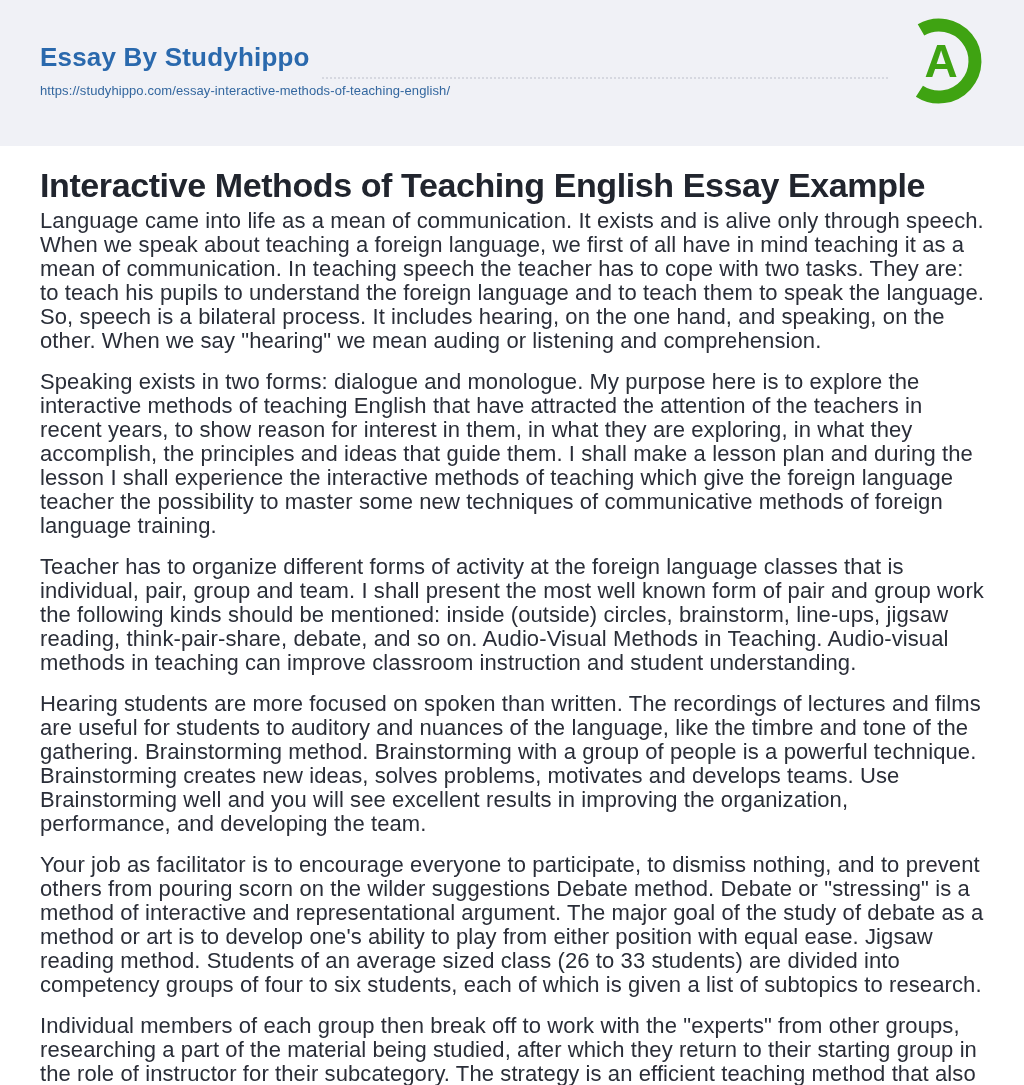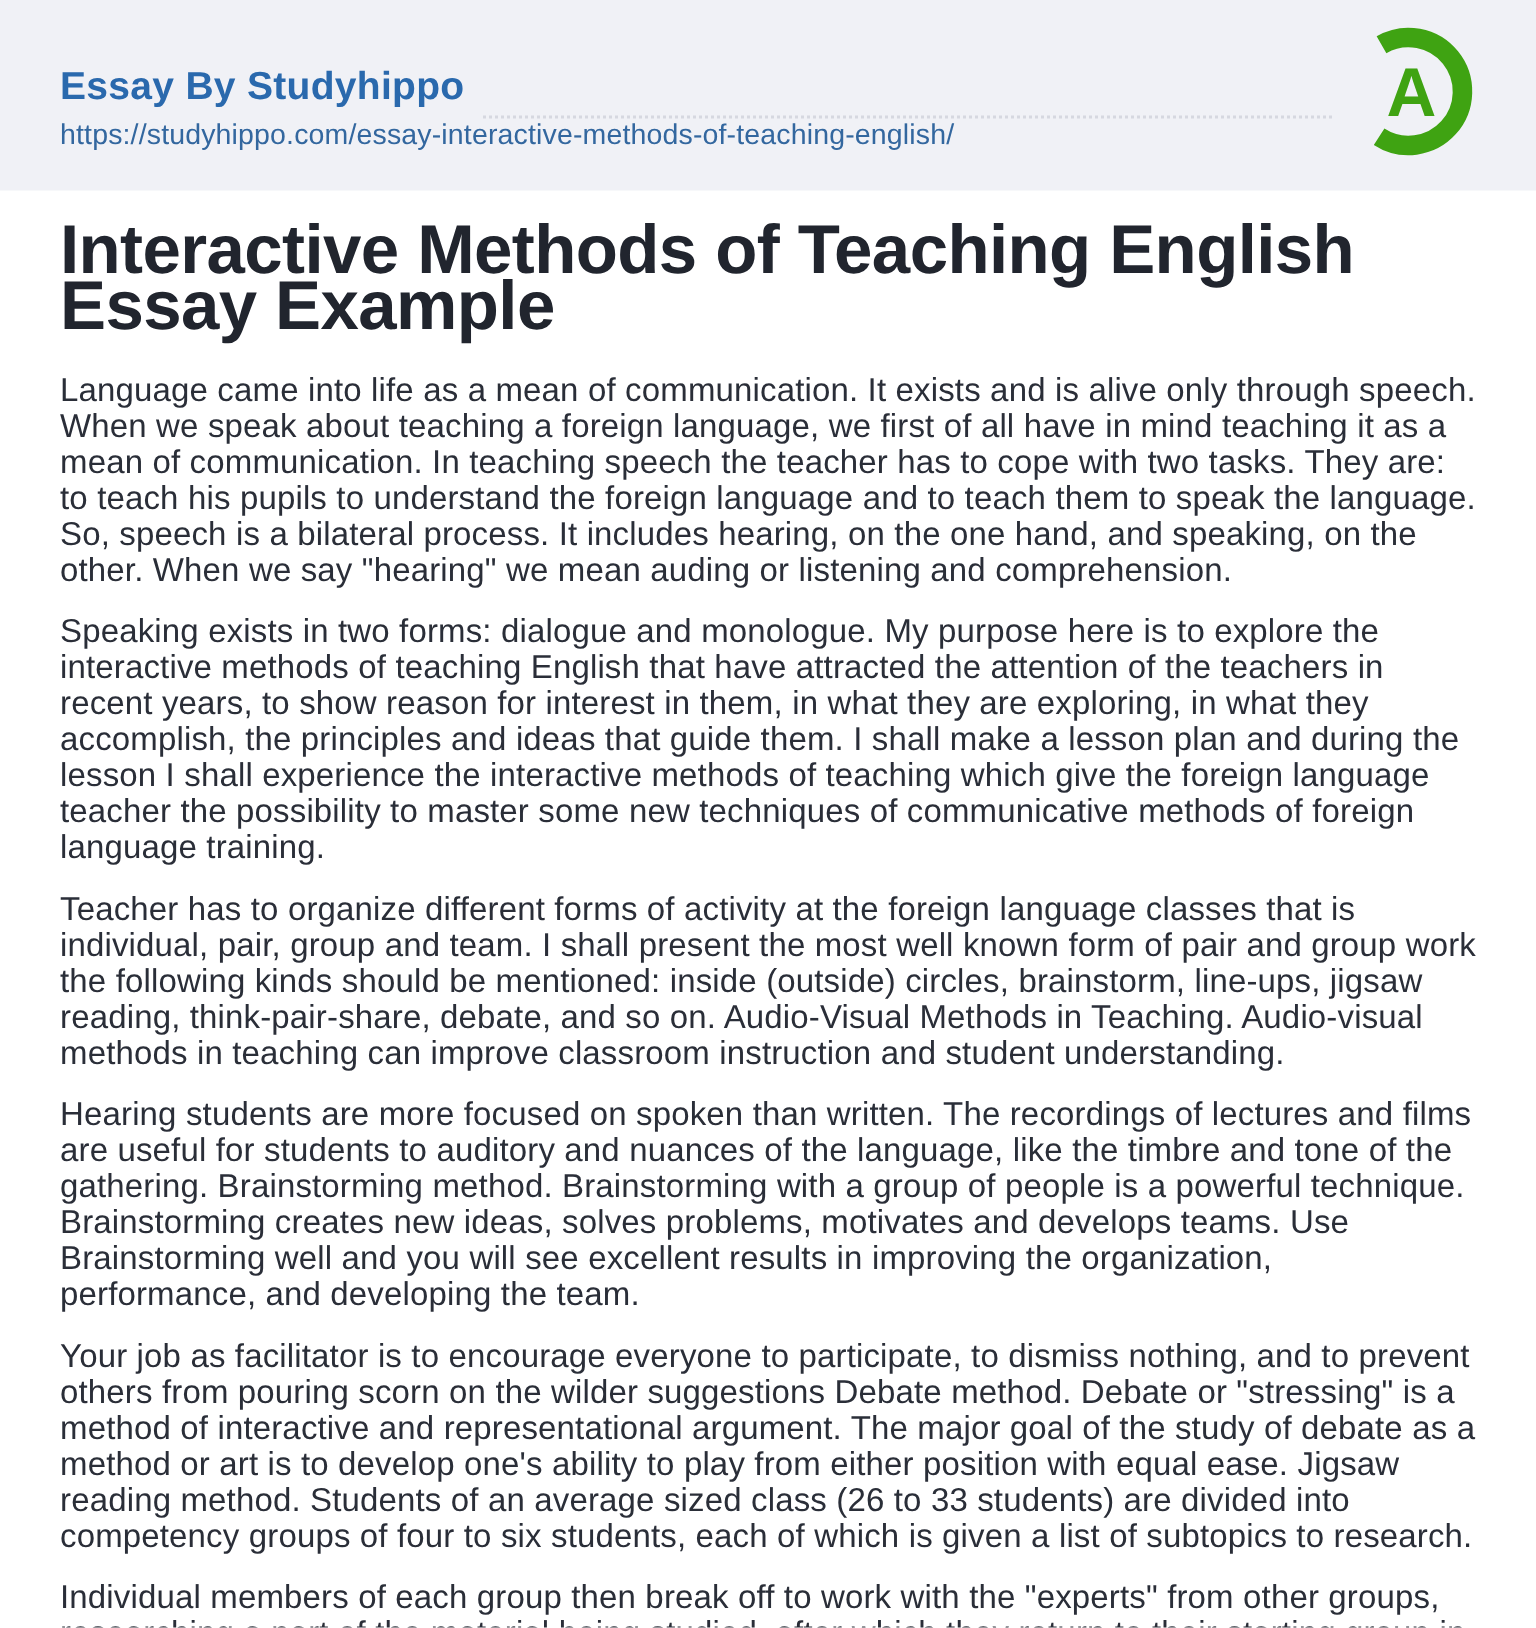--- a/index.html
+++ b/index.html
@@ -10,35 +10,35 @@
   body {
     height: 1085px;
     background: #ffffff;
     overflow: hidden;
     position: relative;
   }
 
   
   .site-header {
     position: relative;
-    height: 127px;
+    height: 146px;
     background: #f0f1f6;
     padding: 42px 40px 0 40px;
   }
   .site-title {
     font-size: 26px;
     font-weight: 700;
     color: #2a69ad;
     line-height: 30px;
     letter-spacing: 0.2px;
     display: inline-block;
   }
   .site-url {
     margin-top: 9px;
-    font-size: 19px;
+    font-size: 13px;
     font-weight: 400;
     color: #33679f;
     line-height: 20px;
     letter-spacing: 0.1px;
   }
   .dotted-leader {
     position: absolute;
     left: 322px;
     top: 64px;
     width: 566px;
@@ -51,26 +51,26 @@
     top: 11px;
     width: 100px;
     height: 100px;
   }
 
   
   .article {
     padding: 21px 40px 0 40px;
   }
   .article-title {
-    font-size: 46px;
+    font-size: 34px;
     font-weight: 800;
     color: #21252e;
     line-height: 37px;
     letter-spacing: -0.4px;
-    margin-bottom: 26px;
+    margin-bottom: 5px;
     max-width: 944px;
   }
   .article p {
     font-size: 22px;
     line-height: 24px;
     color: #2a2e38;
     letter-spacing: 0.1px;
     margin-bottom: 17px;
     max-width: 944px;
   }

